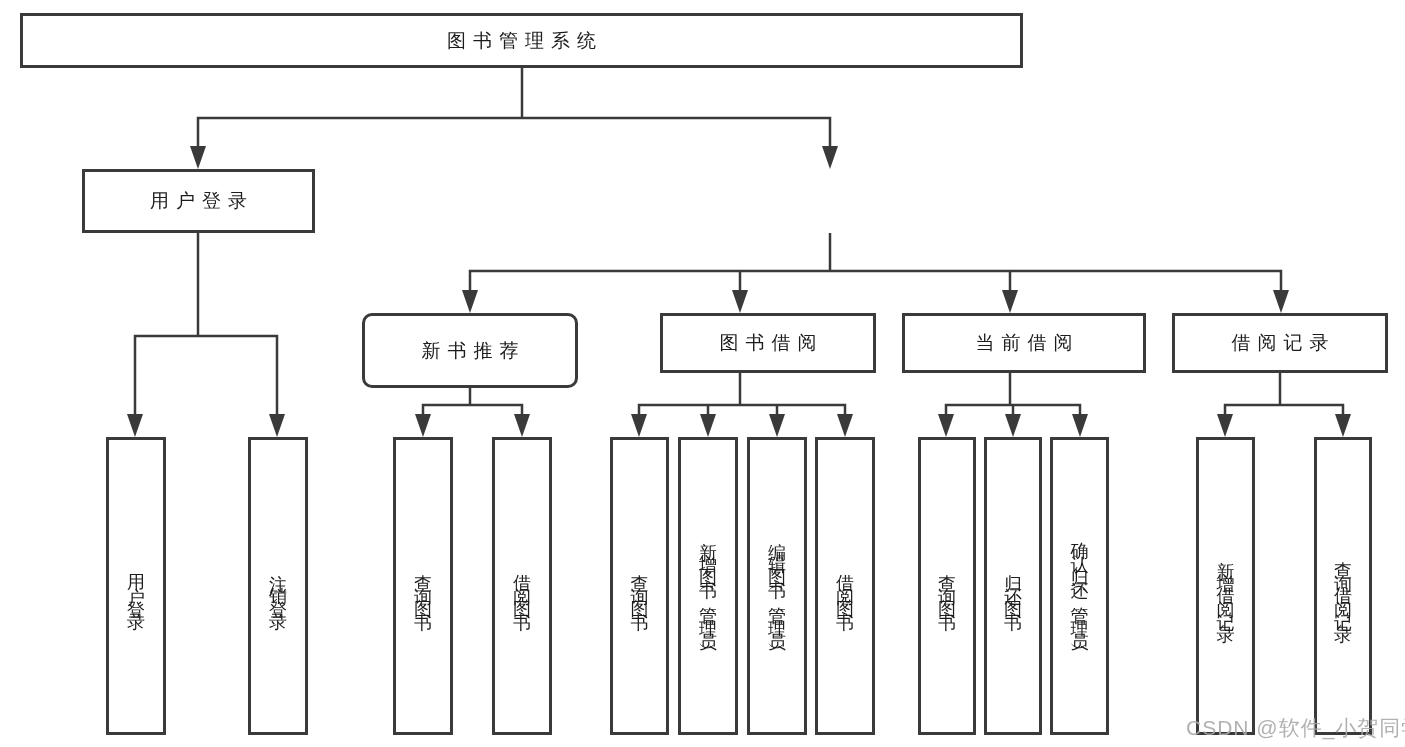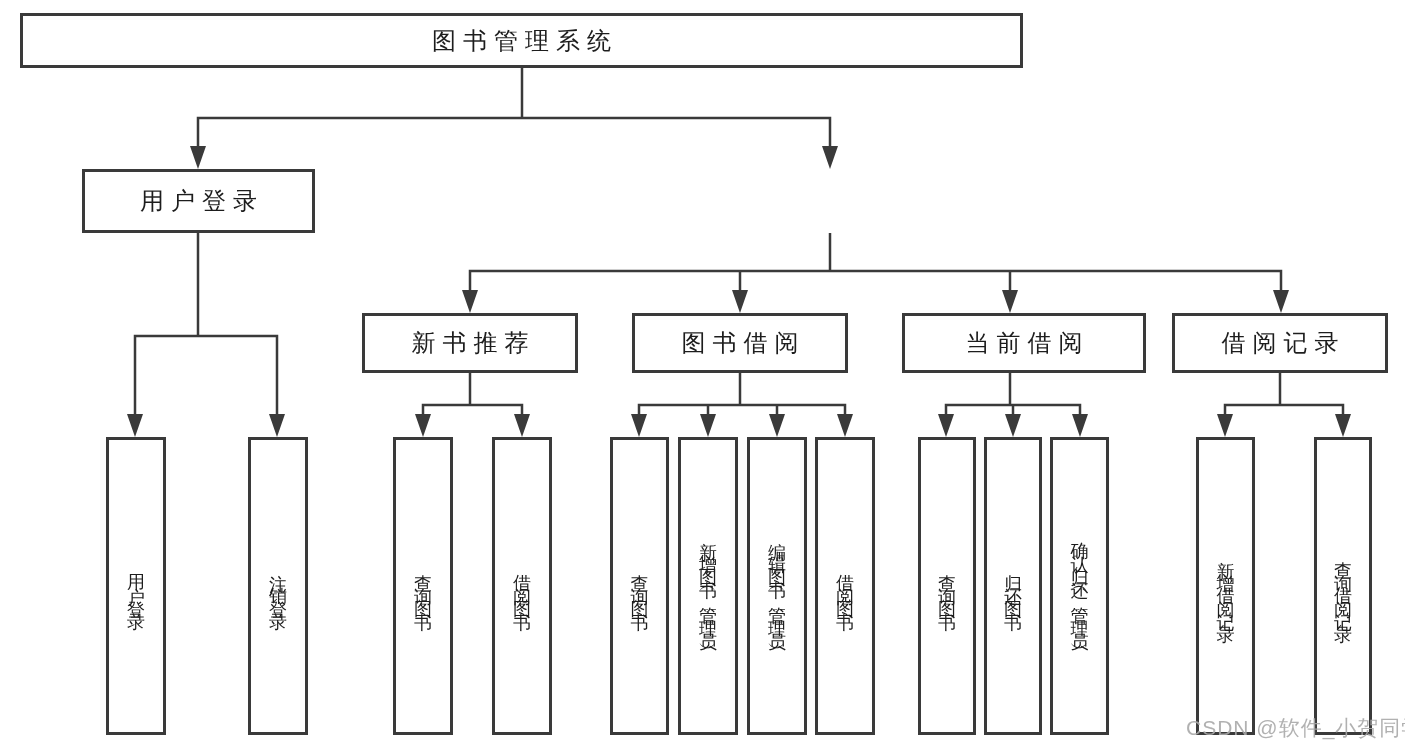--- a/index.html
+++ b/index.html
@@ -20,21 +20,21 @@
     position: absolute;
     box-sizing: border-box;
     background: #ffffff;
     border: 3px solid #3a3a3a;
     display: flex;
     align-items: center;
     justify-content: center;
     color: #1d1d1d;
   }
   .node.hlabel span {
-    font-size: 24px;
+    font-size: 19px;
     letter-spacing: 7px;
     padding-left: 7px; 
     white-space: nowrap;
   }
   .node.leaf span {
     writing-mode: vertical-rl;
     text-orientation: mixed;
     font-size: 18px;
     letter-spacing: 13px;
     white-space: nowrap;
@@ -111,24 +111,24 @@
   </svg>
 
   <div class="node hlabel" style="left:20px; top:13px; width:1003px; height:55px;">
     <span>图书管理系统</span>
   </div>
 
   <div class="node hlabel" style="left:82px; top:169px; width:233px; height:64px;">
     <span>用户登录</span>
   </div>
 
-  <div class="node hlabel" style="left:362px; top:313px; width:216px; height:60px;">
+  <div class="node hlabel" style="left:362px; top:313px; width:216px; height:75px;border-radius:10px;">
     <span>新书推荐</span>
   </div>
-  <div class="node hlabel" style="left:632px; top:313px; width:216px; height:60px;">
+  <div class="node hlabel" style="left:660px; top:313px; width:216px; height:60px;">
     <span>图书借阅</span>
   </div>
   <div class="node hlabel" style="left:902px; top:313px; width:244px; height:60px;">
     <span>当前借阅</span>
   </div>
   <div class="node hlabel" style="left:1172px; top:313px; width:216px; height:60px;">
     <span>借阅记录</span>
   </div>
 
   <div class="node leaf" style="left:106px; top:437px; width:60px; height:298px;">

